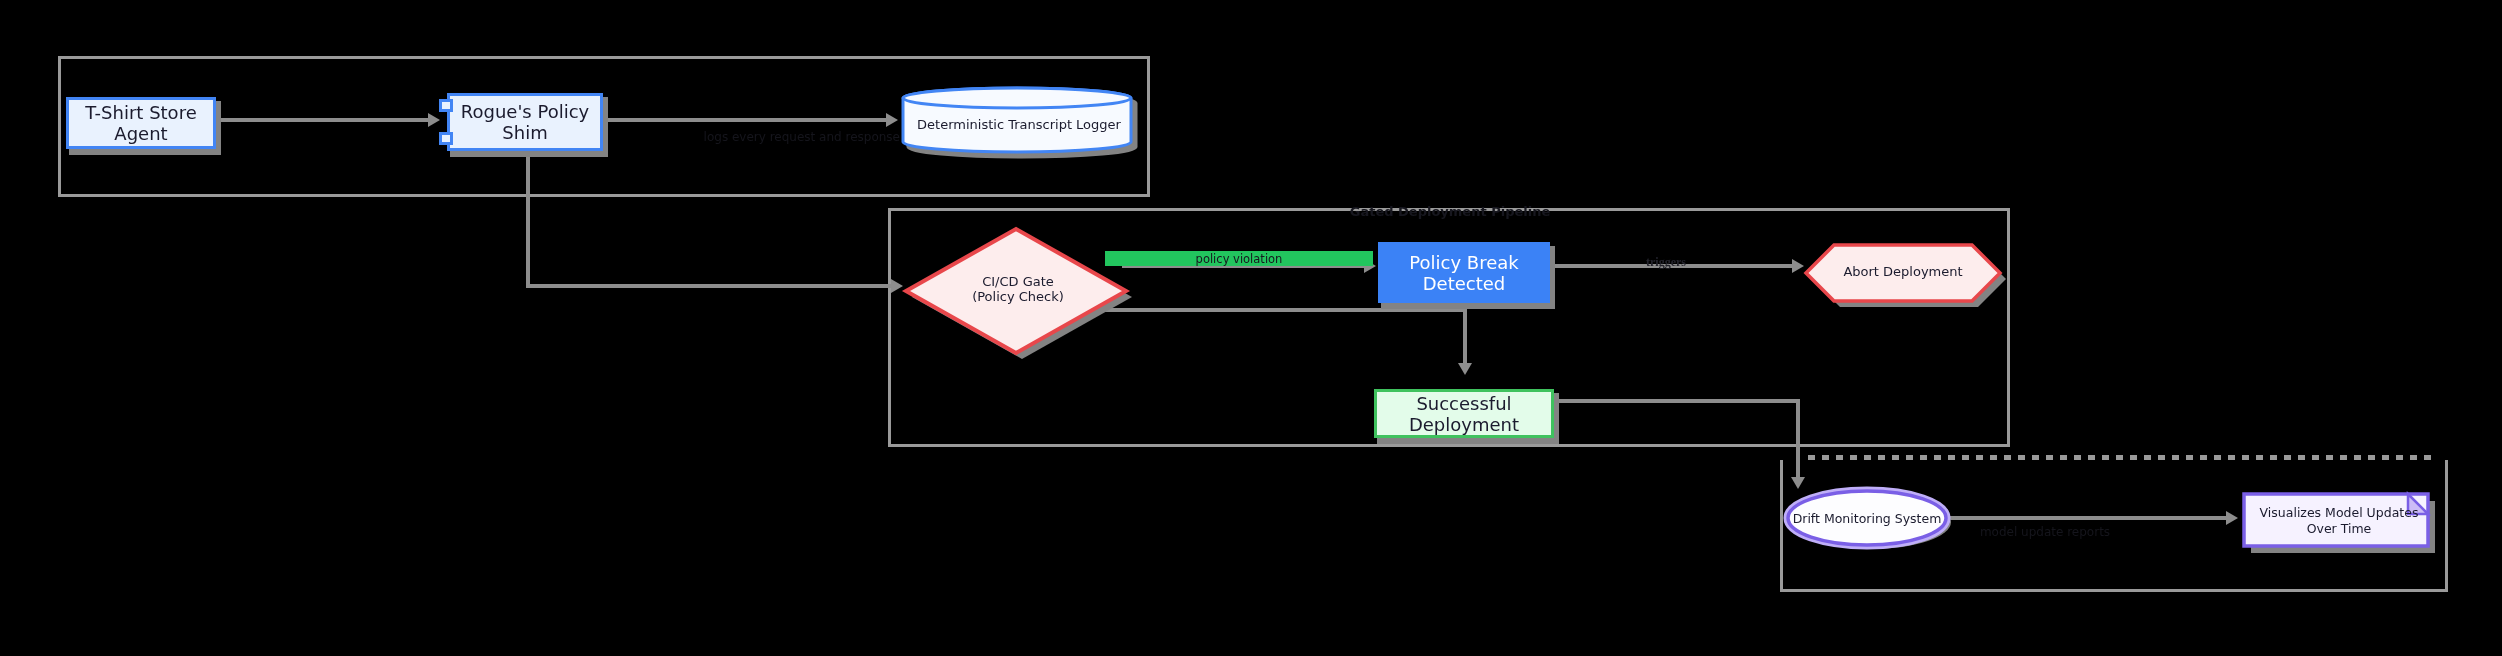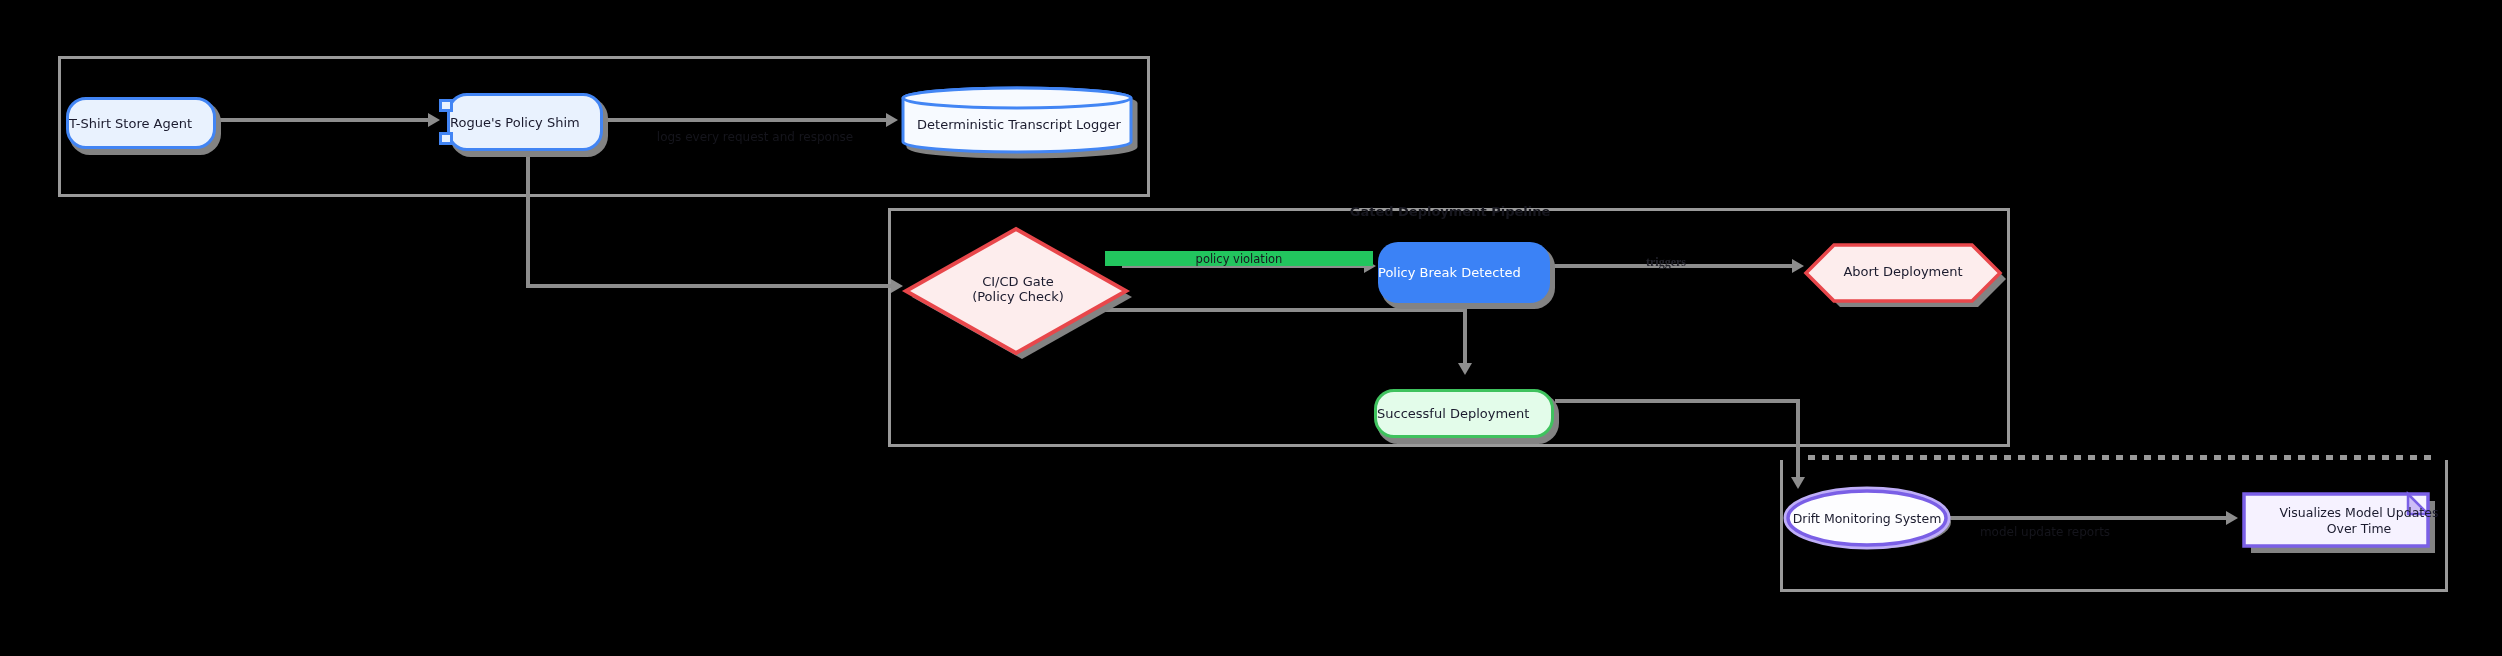--- a/index.html
+++ b/index.html
@@ -14,49 +14,49 @@
   .lv{position:absolute;width:4px;background:#8d8d8d;}
   .ldash{position:absolute;height:5px;background:repeating-linear-gradient(90deg,#9a9a9a 0 7px,transparent 7px 14px);}
   .ar{position:absolute;width:0;height:0;border-style:solid;}
   .ar-r{border-width:7px 0 7px 12px;border-color:transparent transparent transparent #8d8d8d;}
   .ar-d{border-width:12px 7px 0 7px;border-color:#8d8d8d transparent transparent transparent;}
   
   .elabel{position:absolute;text-align:center;font-size:12px;color:#15151c;line-height:16px;}
   .elabel-bg{background:#22c55e;}
   .elabel-triggers{color:#23232c;font-weight:bold;}
   
-  .node{position:absolute;box-sizing:border-box;display:flex;align-items:center;justify-content:flex-start;
-        text-align:center;font-size:13px;color:#1b1b2e;box-shadow:4px 5px 0 1px #838383;border-radius:20px;}
+  .node{position:absolute;box-sizing:border-box;display:flex;align-items:center;justify-content:center;
+        text-align:center;font-size:18px;color:#1b1b2e;box-shadow:4px 5px 0 1px #838383;}
   .node-blue{background:#e9f2fe;border:3px solid #4285f4;}
   .node-redsolid{background:#3b82f6;color:#ffffff;border:none;}
   .node-green{background:#e3fcea;border:3px solid #3fc25e;}
   .tab{position:absolute;left:-11px;width:14px;height:13px;background:#e9f2fe;border:3px solid #4285f4;box-sizing:border-box;}
   .tab-top{top:3px;}
   .tab-bot{bottom:3px;}
   .svgnode{position:absolute;}
   .svg-label{position:absolute;display:flex;align-items:center;justify-content:center;flex-direction:column;
              font-size:13px;color:#1b1b2e;box-shadow:none;}
-  .small-label{font-size:12.5px;line-height:1.3;padding-left:20px;}
+  .small-label{font-size:12.5px;line-height:1.3;}
 </style>
 </head>
 <body>
 
 <div class="stage">
 
   <div class="sg" style="left:58px;top:56px;width:1092px;height:141px;"></div>
   <div class="sg" style="left:888px;top:208px;width:1122px;height:239px;"></div>
   <div class="sg sg-no-top" style="left:1780px;top:460px;width:668px;height:132px;"></div>
   <div class="sg-title" style="left:1330px;top:204px;width:240px;">Gated Deployment Pipeline</div>
 
   <div class="lh" style="left:218px;top:118px;width:212px;"></div>
   <div class="ar ar-r" style="left:428px;top:113px;"></div>
 
   <div class="lh" style="left:604px;top:118px;width:284px;"></div>
   <div class="ar ar-r" style="left:886px;top:113px;"></div>
-  <div class="elabel" style="left:610px;top:129px;width:290px;">logs every request and response</div>
+  <div class="elabel" style="left:610px;top:129px;width:290px;text-align:right;">logs every request and response</div>
 
   <div class="lv" style="left:526px;top:150px;height:138px;"></div>
   <div class="lh" style="left:526px;top:284px;width:367px;"></div>
   <div class="ar ar-r" style="left:891px;top:279px;"></div>
 
   <div class="lh" style="left:1122px;top:264px;width:244px;"></div>
   <div class="ar ar-r" style="left:1364px;top:259px;"></div>
   <div class="elabel elabel-bg" style="left:1105px;top:251px;width:268px;height:15px;font-size:11.5px;color:#17171f;">policy violation</div>
 
   <div class="lh" style="left:1552px;top:264px;width:242px;"></div>

